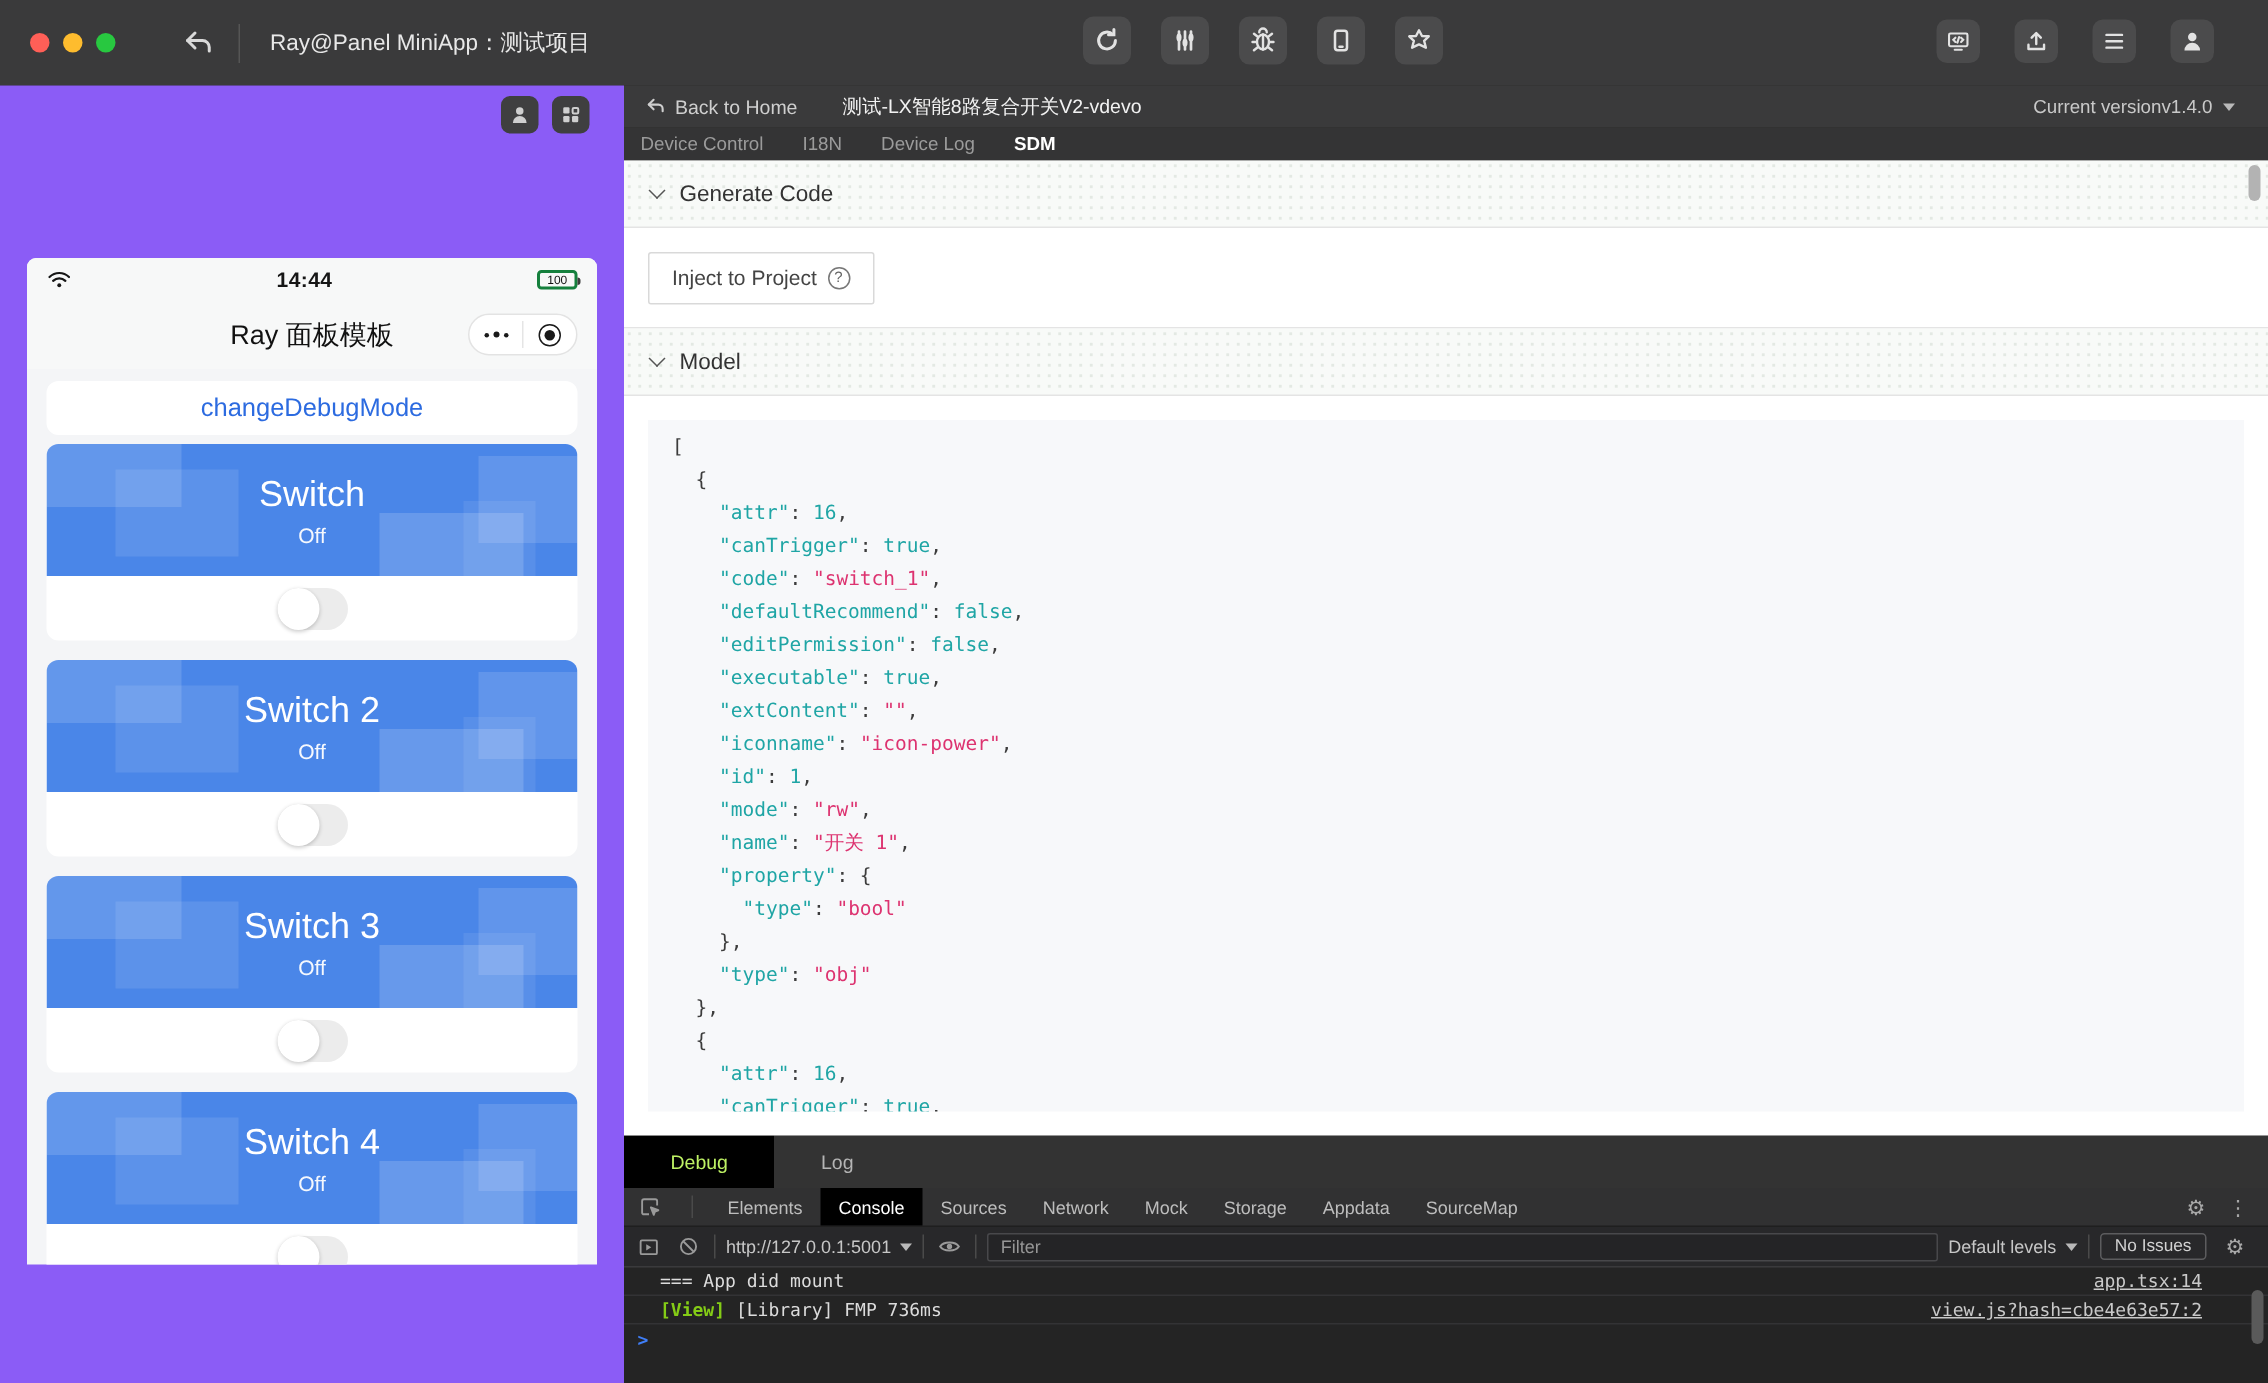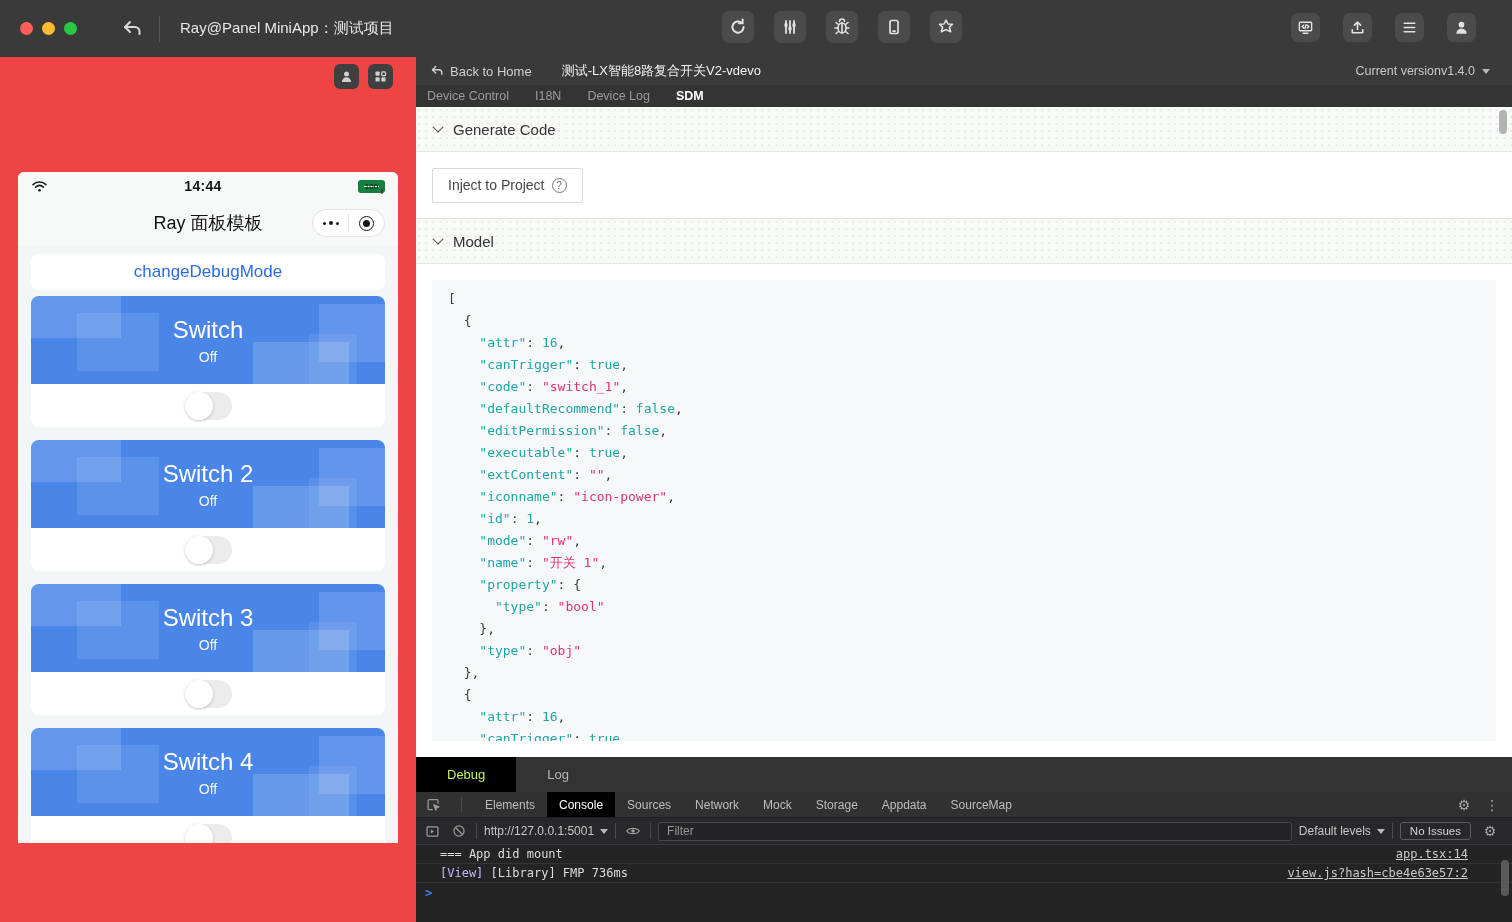--- a/index.html
+++ b/index.html
@@ -18,30 +18,30 @@
   .tb-div { width:1px; height:26px; background:#555; margin-left:12px; }
   .tb-title { color:#e8e8e8; font-size:15px; margin-left:20px; }
   .tb-center { position:absolute; left:722px; top:11px; display:flex; gap:20px; }
   .tb-right { position:absolute; right:36px; top:13px; display:flex; gap:23px; }
   .tb-iconbtn { width:32px; height:32px; border-radius:7px; background:#4b4b4c;
     display:flex; align-items:center; justify-content:center; color:#e2e2e2; cursor:pointer; }
   .tb-right .tb-iconbtn { width:29px; height:29px; }
 
   
   .main { flex:1; display:flex; min-height:0; }
-  .left-panel { width:416px; background:#ef4444; position:relative; flex-shrink:0; }
+  .left-panel { width:416px; background:#8b5cf6; position:relative; flex-shrink:0; }
   .lp-icons { position:absolute; top:7px; right:23px; display:flex; gap:9px; }
   .lp-btn { width:25px; height:25px; border-radius:6px; background:#3f3f40; color:#cfcfcf;
     display:flex; align-items:center; justify-content:center; cursor:pointer; }
   .phone { position:absolute; left:18px; top:115px; width:380px; height:671px;
     background:#f4f5f7; border-radius:6px 6px 0 0; overflow:hidden; }
   .statusbar { height:28px; background:#f7f8f8; display:flex; align-items:center;
     padding:0 13px; color:#161616; }
   .sb-time { flex:1; text-align:center; font-size:14px; font-weight:bold; letter-spacing:.3px; }
-  .battery { width:27px; height:13px; border:6px solid #15803d; border-radius:3px;
+  .battery { width:27px; height:13px; border:2px solid #15803d; border-radius:3px;
     font-size:8px; display:flex; align-items:center; justify-content:center; position:relative; color:#111; }
   .battery:after { content:""; position:absolute; right:-4px; top:3px; width:2px; height:5px;
     background:#3c3c3c; border-radius:0 2px 2px 0; }
   .navbar { height:46px; background:#f7f8f8; position:relative; display:flex;
     align-items:center; justify-content:center; }
   .nav-title { font-size:18px; color:#111; font-weight:500; }
   .capsule { position:absolute; right:13px; top:9px; width:73px; height:28px; background:#fff;
     border:1px solid #e3e3e3; border-radius:14px; display:flex; align-items:center; }
   .cap-more { flex:1; display:flex; justify-content:center; gap:3px; cursor:pointer; }
   .cap-more i { width:4px; height:4px; border-radius:50%; background:#1a1a1a; }
@@ -140,21 +140,21 @@
     font-family:"Liberation Sans",sans-serif; outline:none; min-width:0; }
   .filter-input::placeholder { color:#969696; }
   .levels { display:flex; align-items:center; gap:6px; cursor:pointer; white-space:nowrap; }
   .no-issues { border:1px solid #5c5c5e; border-radius:3px; padding:2px 9px; font-size:11.5px;
     color:#d2d2d2; cursor:pointer; white-space:nowrap; }
   .console-logs { flex:1; font-family:"DejaVu Sans Mono", monospace; font-size:12px;
     color:#dcdcdc; position:relative; }
   .log-row { height:19px; border-bottom:1px solid #333335; display:flex; align-items:center;
     padding:0 44px 0 24px; justify-content:space-between; }
   .log-left { display:flex; white-space:pre; }
-  .log-prefix { color:#c4b5fd; }
+  .log-prefix { color:#84cc16;font-weight:bold; }
   .log-src { color:#c9c9c9; text-decoration:underline; cursor:pointer; white-space:nowrap; }
   .prompt-row { height:19px; display:flex; align-items:center; padding-left:9px; }
   .prompt { color:#3f7ef7; font-weight:bold; }
   .con-thumb { position:absolute; right:3px; top:15px; width:8px; height:36px;
     background:#5a5a5a; border-radius:4px; }
   svg { display:block; }
 </style>
 </head>
 <body>
 

